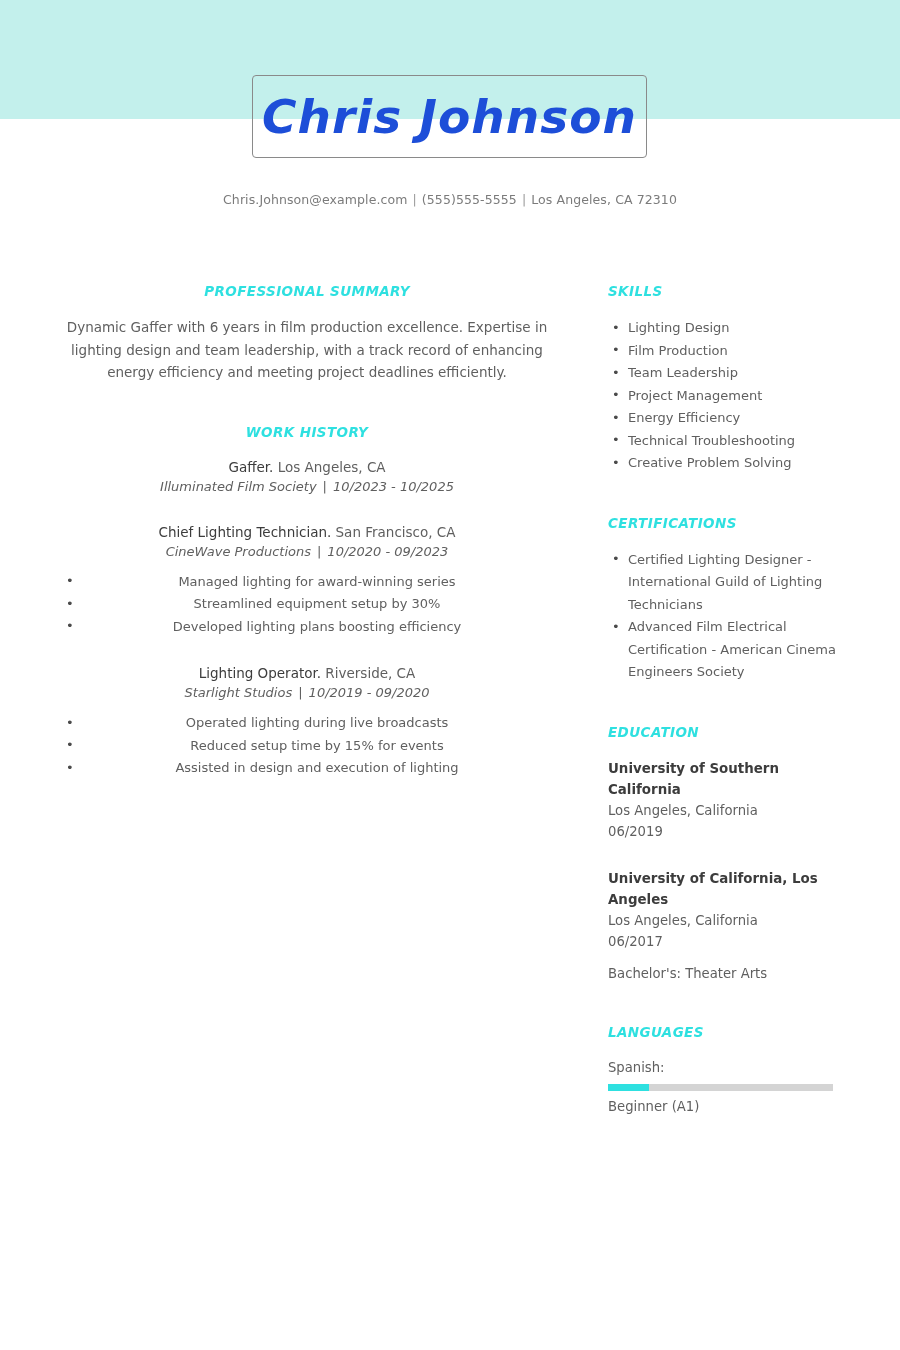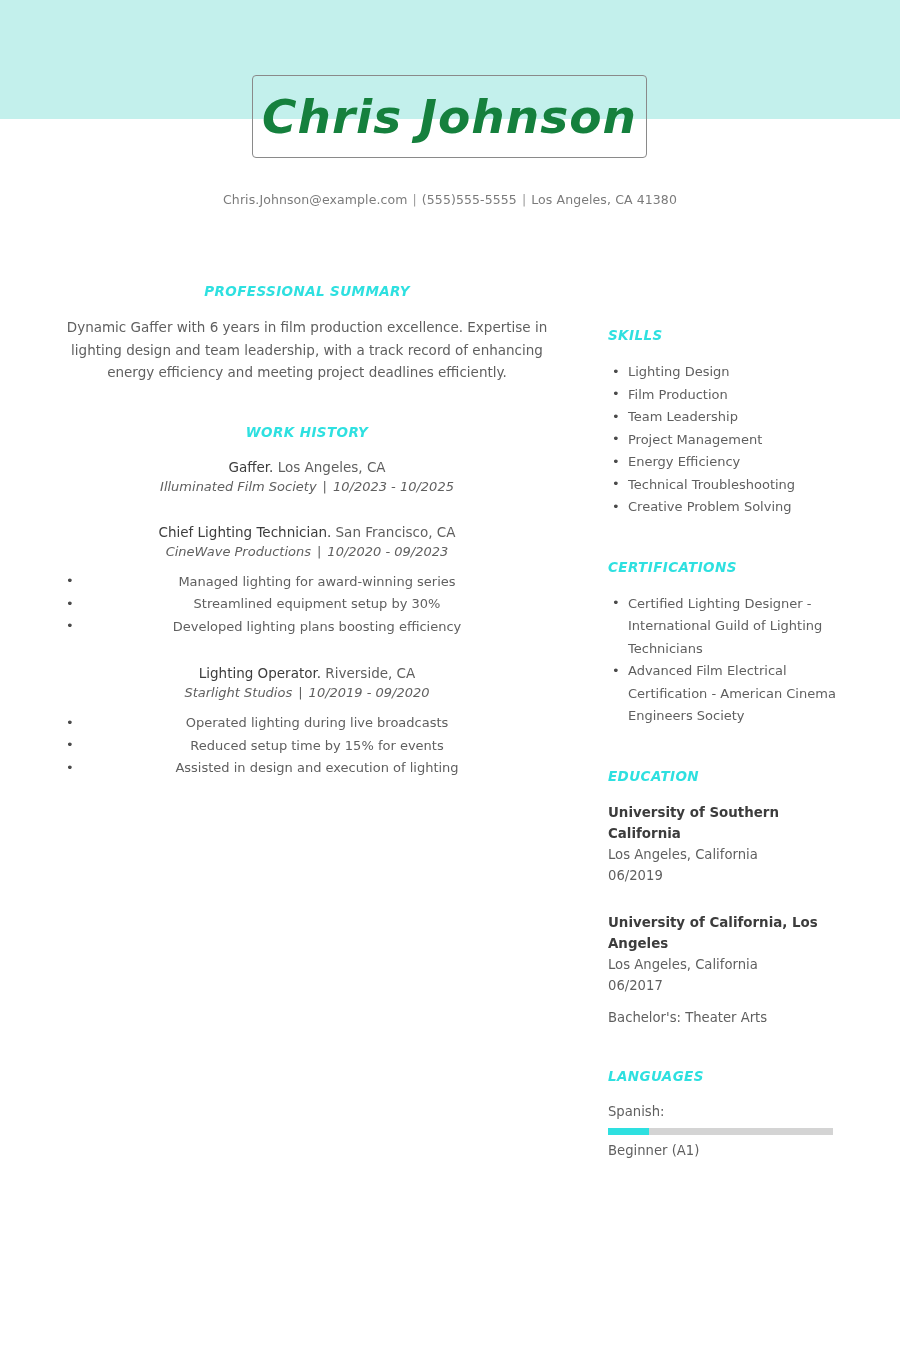--- a/index.html
+++ b/index.html
@@ -36,21 +36,21 @@
     display: flex;
     align-items: center;
     justify-content: center;
   }
   .name-text {
     font-family: "DejaVu Sans", sans-serif;
     font-style: italic;
     font-weight: bold;
     font-size: 47px;
     letter-spacing: 1px;
-    color: #15803d;
+    color: #1d4ed8;
     white-space: nowrap;
     line-height: 1;
   }
   .contact-line {
     position: absolute;
     top: 192px;
     left: 0;
     width: 900px;
     text-align: center;
     font-size: 12.5px;
@@ -74,21 +74,20 @@
     left: 62px;
     top: 0;
     width: 490px;
     text-align: center;
   }
   .col-right {
     position: absolute;
     left: 608px;
     top: 0;
     width: 232px;
-    margin-top: 44px;
   }
 
   .section-heading {
     font-style: italic;
     font-weight: bold;
     font-size: 13.5px;
     color: #2ee0e0;
     letter-spacing: 0.4px;
     margin: 0 0 17px 0;
   }
@@ -201,21 +200,21 @@
 </head>
 <body>
 
 <div class="banner"></div>
 
 <div class="name-box">
   <div class="name-text">Chris Johnson</div>
 </div>
 
 <div class="contact-line">
-  <span>Chris.Johnson@example.com</span><span class="contact-sep">|</span><span>(555)555-5555</span><span class="contact-sep">|</span><span>Los Angeles, CA 41380</span>
+  <span>Chris.Johnson@example.com</span><span class="contact-sep">|</span><span>(555)555-5555</span><span class="contact-sep">|</span><span>Los Angeles, CA 72310</span>
 </div>
 
 <div class="content">
 
   <div class="col-left">
 
     <div class="section-block">
       <div class="section-heading">PROFESSIONAL SUMMARY</div>
       <p class="summary-text">Dynamic Gaffer with 6 years in film production excellence. Expertise in lighting design and team leadership, with a track record of enhancing energy efficiency and meeting project deadlines efficiently.</p>
     </div>

